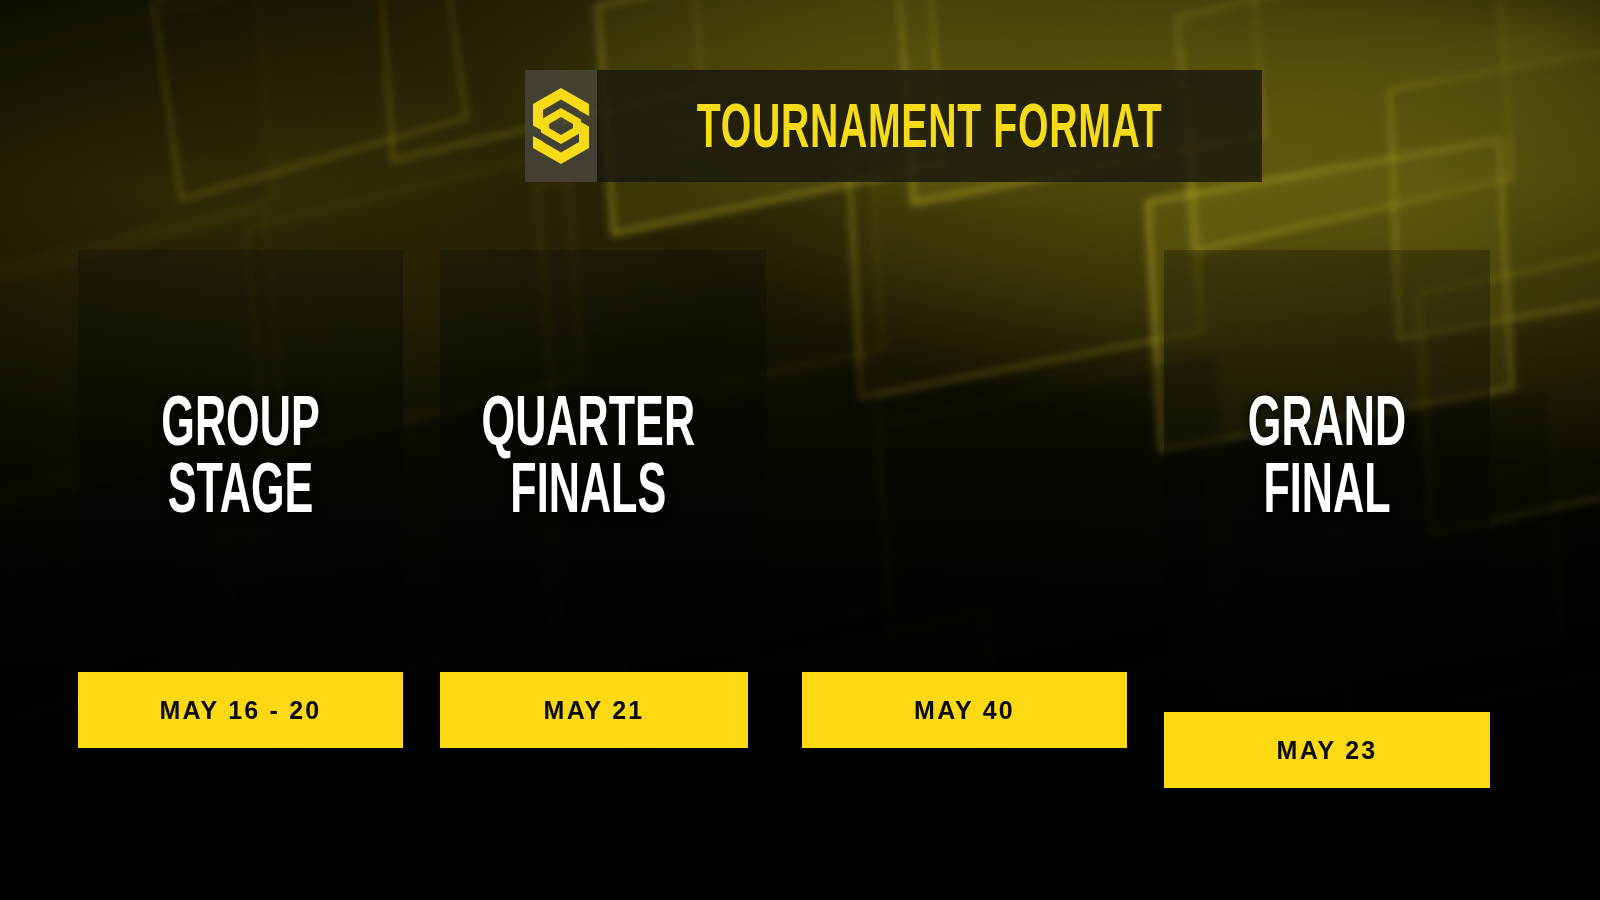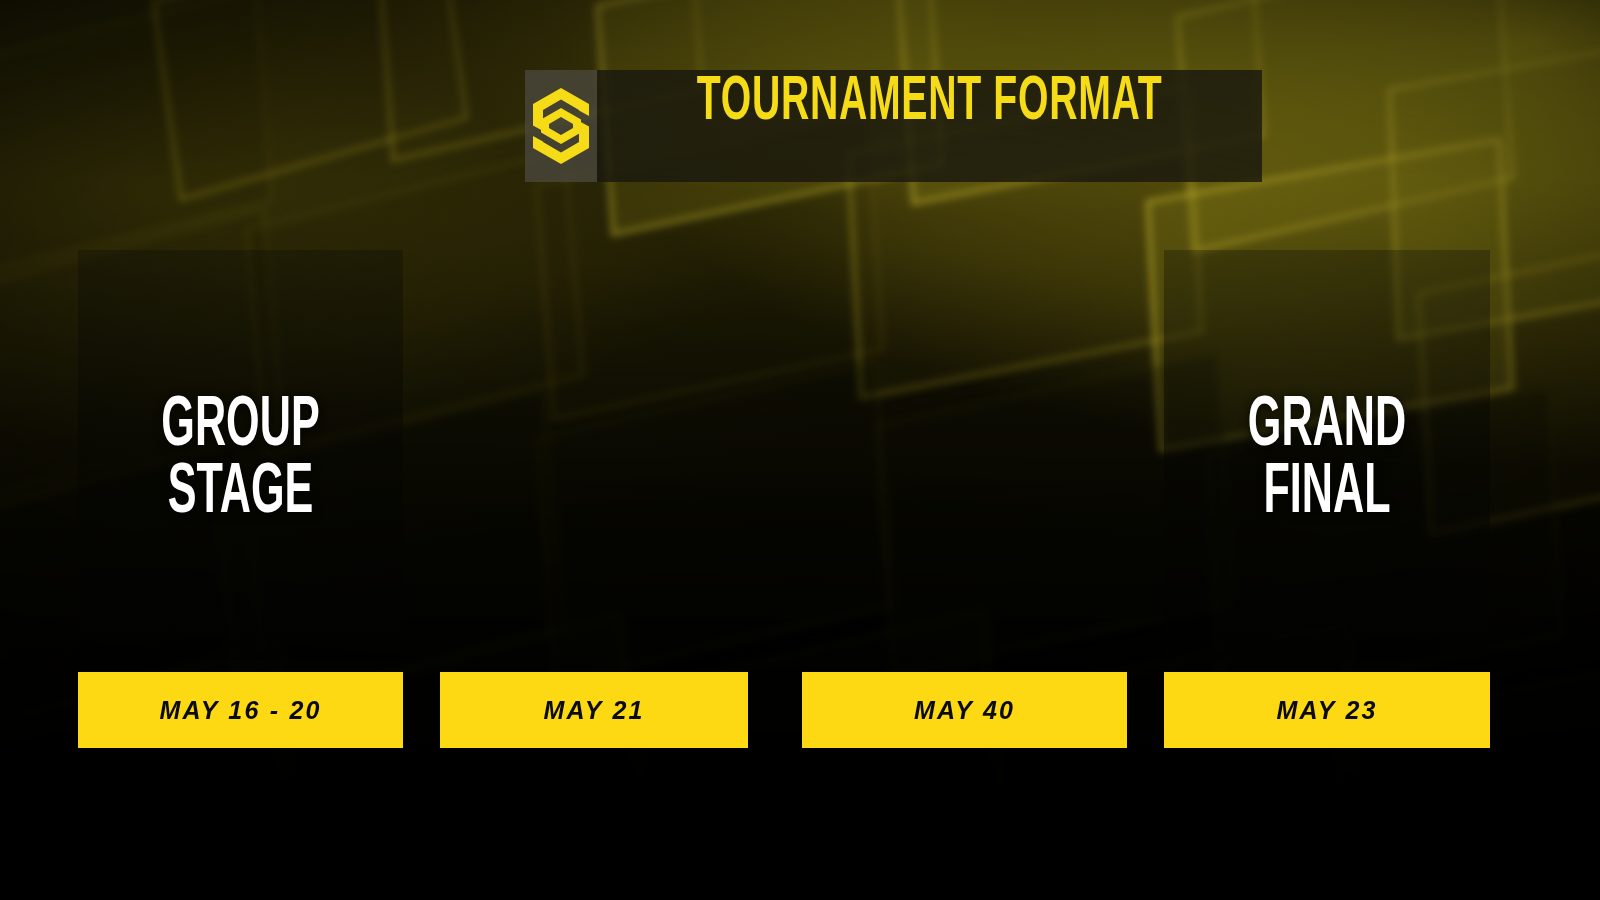--- a/index.html
+++ b/index.html
@@ -49,21 +49,21 @@
   }
   .logo-box{
     width:114px; height:112px;
     background:rgba(74,72,62,0.78);
     display:flex; align-items:center; justify-content:center;
   }
   .logo-box svg{ width:72px; height:80px; display:block; }
   .title-box{
     flex:1; height:112px;
     background:rgba(24,23,14,0.80);
-    display:flex; align-items:flex-start; justify-content:center;
+    display:flex; align-items:center; justify-content:center;
   }
   .title-text{
     color:#F5DC17;
     font-size:56px;
     font-weight:bold;
     letter-spacing:1px;
     line-height:1;
     transform:scaleX(0.70) scaleY(1.12);
     transform-origin:center center;
     white-space:nowrap;
@@ -88,21 +88,21 @@
     transform-origin:center center;
     white-space:pre-line;
     text-shadow:0 2px 10px rgba(0,0,0,0.85);
     font-family:"Liberation Sans", sans-serif;
   }
 
   
   .banner{
     position:absolute; top:672px; height:76px;
     background:#FCD913;
-    display:flex; align-items:center; justify-content:center;font-style:italic;
+    display:flex; align-items:center; justify-content:center;
   }
   .banner-text{
     color:#0b0b0b;
     font-size:25px;
     font-weight:bold;
     letter-spacing:2.2px;
     font-family:"Liberation Sans", sans-serif;
     white-space:nowrap;
   }
 </style>
@@ -161,27 +161,31 @@
     </div>
   </div>
 
   <div class="panels">
       <div class="panel" style="left: 78px; width: 325px;">
         <div class="panel-label">GROUP STAGE</div>
       </div>
       <div class="banner" style="left: 78px; width: 325px;">
         <div class="banner-text">MAY 16 - 20</div>
       </div>
+      <div class="panel" style="left: 440px; width: 326px;">
+        <div class="panel-label">QUARTER
+FINALS</div>
+      </div>
       <div class="banner" style="left: 440px; width: 308px;">
         <div class="banner-text">MAY 21</div>
       </div>
       <div class="banner" style="left: 802px; width: 325px;">
         <div class="banner-text">MAY 40</div>
       </div>
       <div class="panel" style="left: 1164px; width: 326px;">
         <div class="panel-label">GRAND FINAL</div>
       </div>
-      <div class="banner" style="left: 1164px; width: 326px;">
+      <div class="banner" style="left: 1164px; width: 326px; margin-top: 40px;">
         <div class="banner-text">MAY 23</div>
       </div>
     </div>
 
 </div>
 
 </body></html>

